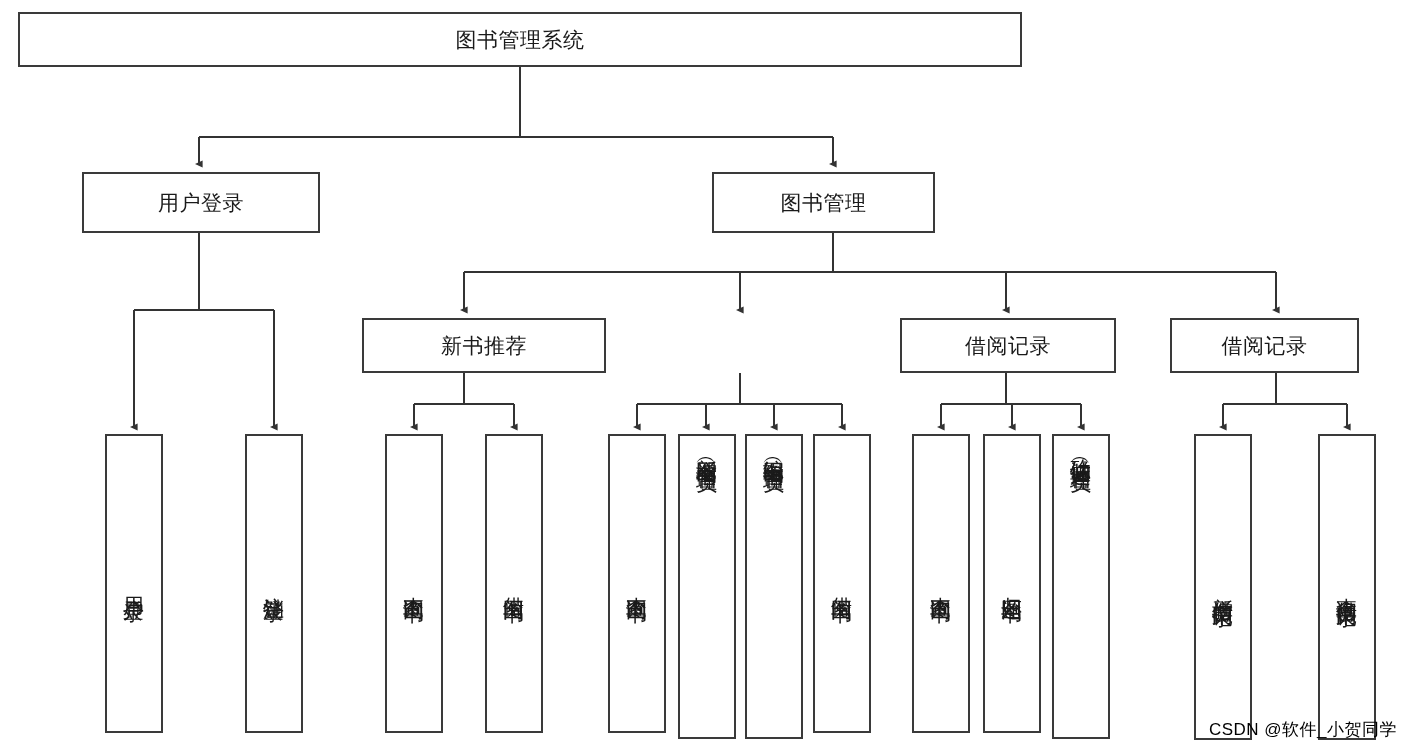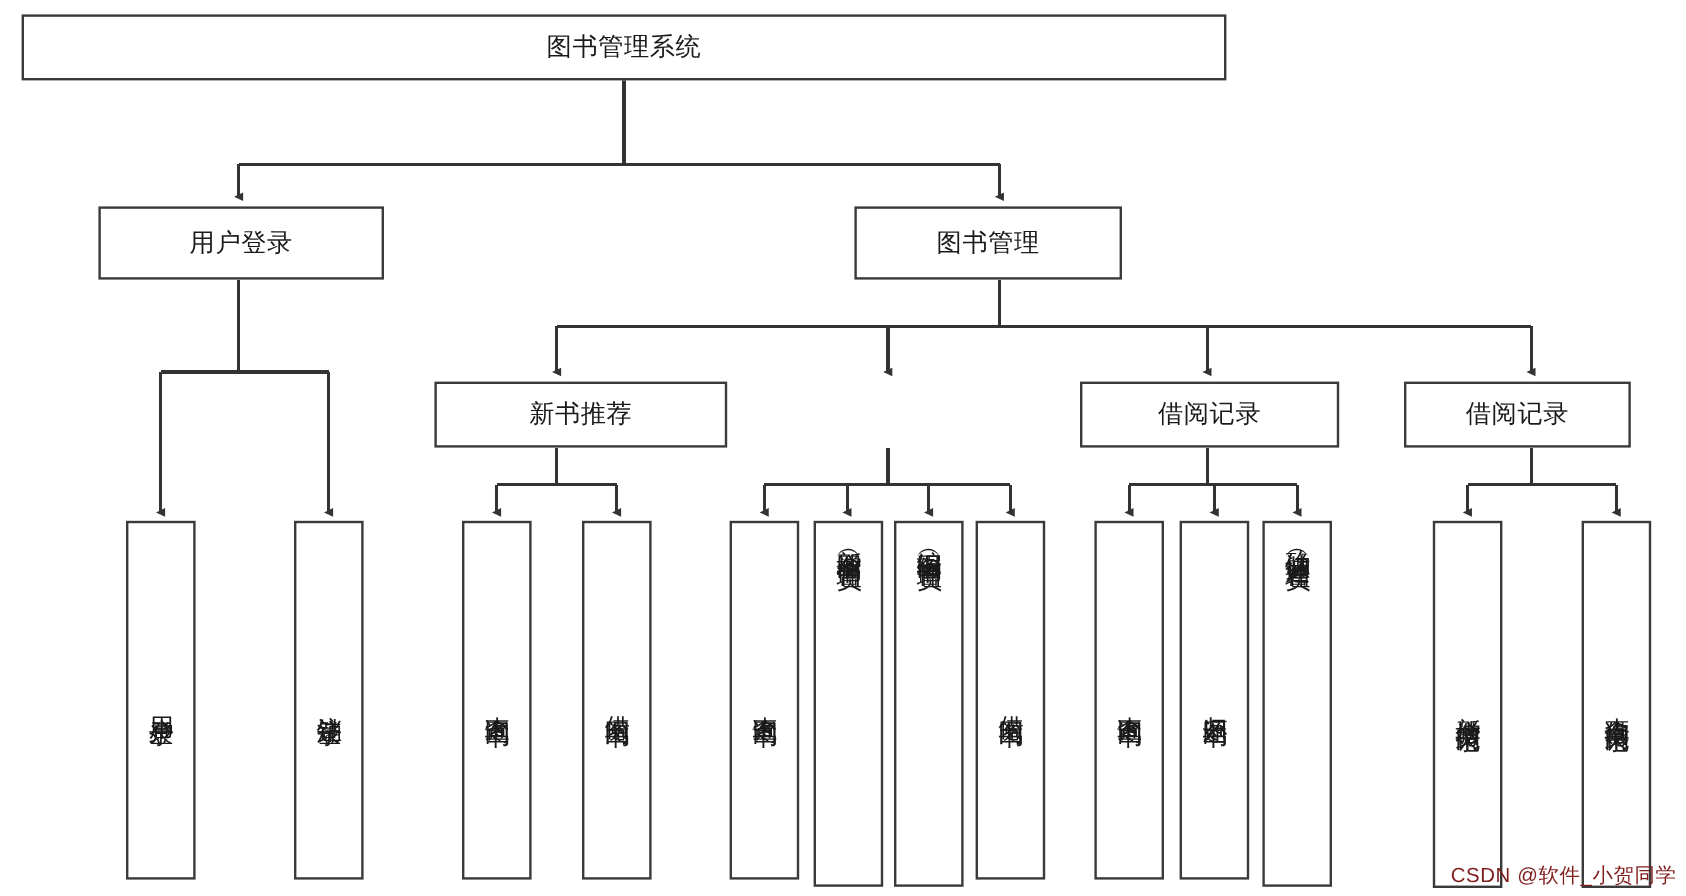--- a/index.html
+++ b/index.html
@@ -59,21 +59,21 @@
     margin: 0 auto;
   }
   .node.vert.center-text {
     align-items: center;
   }
   #watermark {
     position: absolute;
     right: 8px;
     bottom: 6px;
     font-size: 17px;
-    color: #7f1d1d;
+    color: #000000;
     letter-spacing: 0.5px;
     white-space: nowrap;
     user-select: none;
   }
 </style>
 </head>
 <body>
 
 <div id="diagram-root">
 

